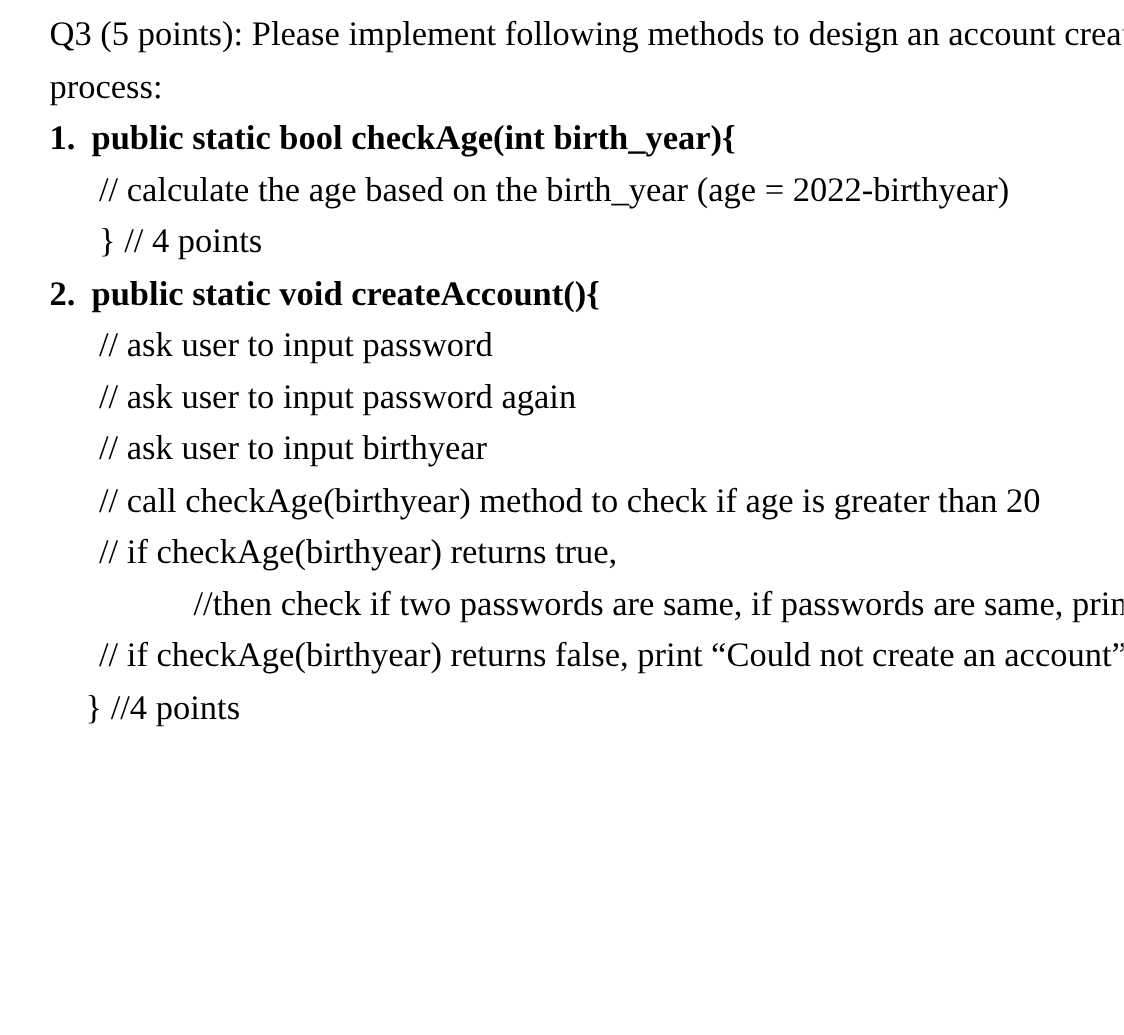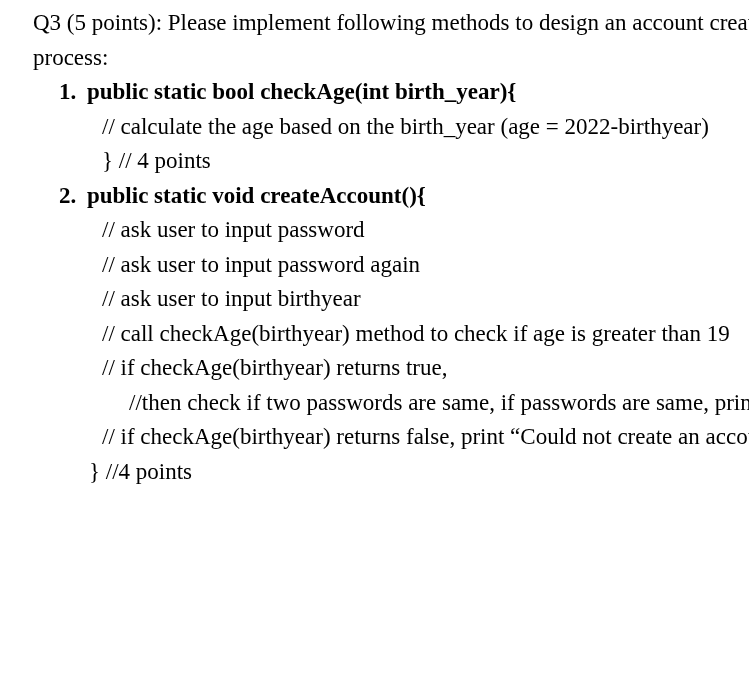--- a/index.html
+++ b/index.html
@@ -20,24 +20,24 @@
     font-family: "Liberation Serif", "DejaVu Serif", serif;
     font-size: 23px;
     line-height: 34.5px;
     color: #000000;
   }
   .line {
     white-space: nowrap;
   }
   
   .pl-para  { padding-left: 33px; }   
-  .pl-close { padding-left: 89px; }   
-  .pl-1     { padding-left: 102px; }   
+  .pl-close { padding-left: 57px; }   
+  .pl-1     { padding-left: 66px; }   
   .pl-2     { padding-left: 129px; }  
-  .heading  { font-weight: bold; margin-left: 26px; }
+  .heading  { font-weight: bold; }
   .marker {
     display: inline-block;
     width: 28px;
   }
 </style>
 </head>
 <body>
 
 <div class="doc">
 
@@ -51,19 +51,19 @@
   <div class="line pl-1">// calculate the age based on the birth_year (age = 2022-birthyear)</div>
   <div class="line pl-1">} // 4 points</div>
 
   <div class="line pl-para heading">
     <span class="marker">2.</span><span>public static void createAccount(){</span>
   </div>
 
   <div class="line pl-1">// ask user to input password</div>
   <div class="line pl-1">// ask user to input password again</div>
   <div class="line pl-1">// ask user to input birthyear</div>
-  <div class="line pl-1">// call checkAge(birthyear) method to check if age is greater than 19</div>
+  <div class="line pl-1">// call checkAge(birthyear) method to check if age is greater than 20</div>
   <div class="line pl-1">// if checkAge(birthyear) returns true,</div>
   <div class="line pl-2">//then check if two passwords are same, if passwords are same, print</div>
   <div class="line pl-1">// if checkAge(birthyear) returns false, print “Could not create an account”</div>
   <div class="line pl-close">} //4 points</div>
 
 </div>
 
 </body></html>

